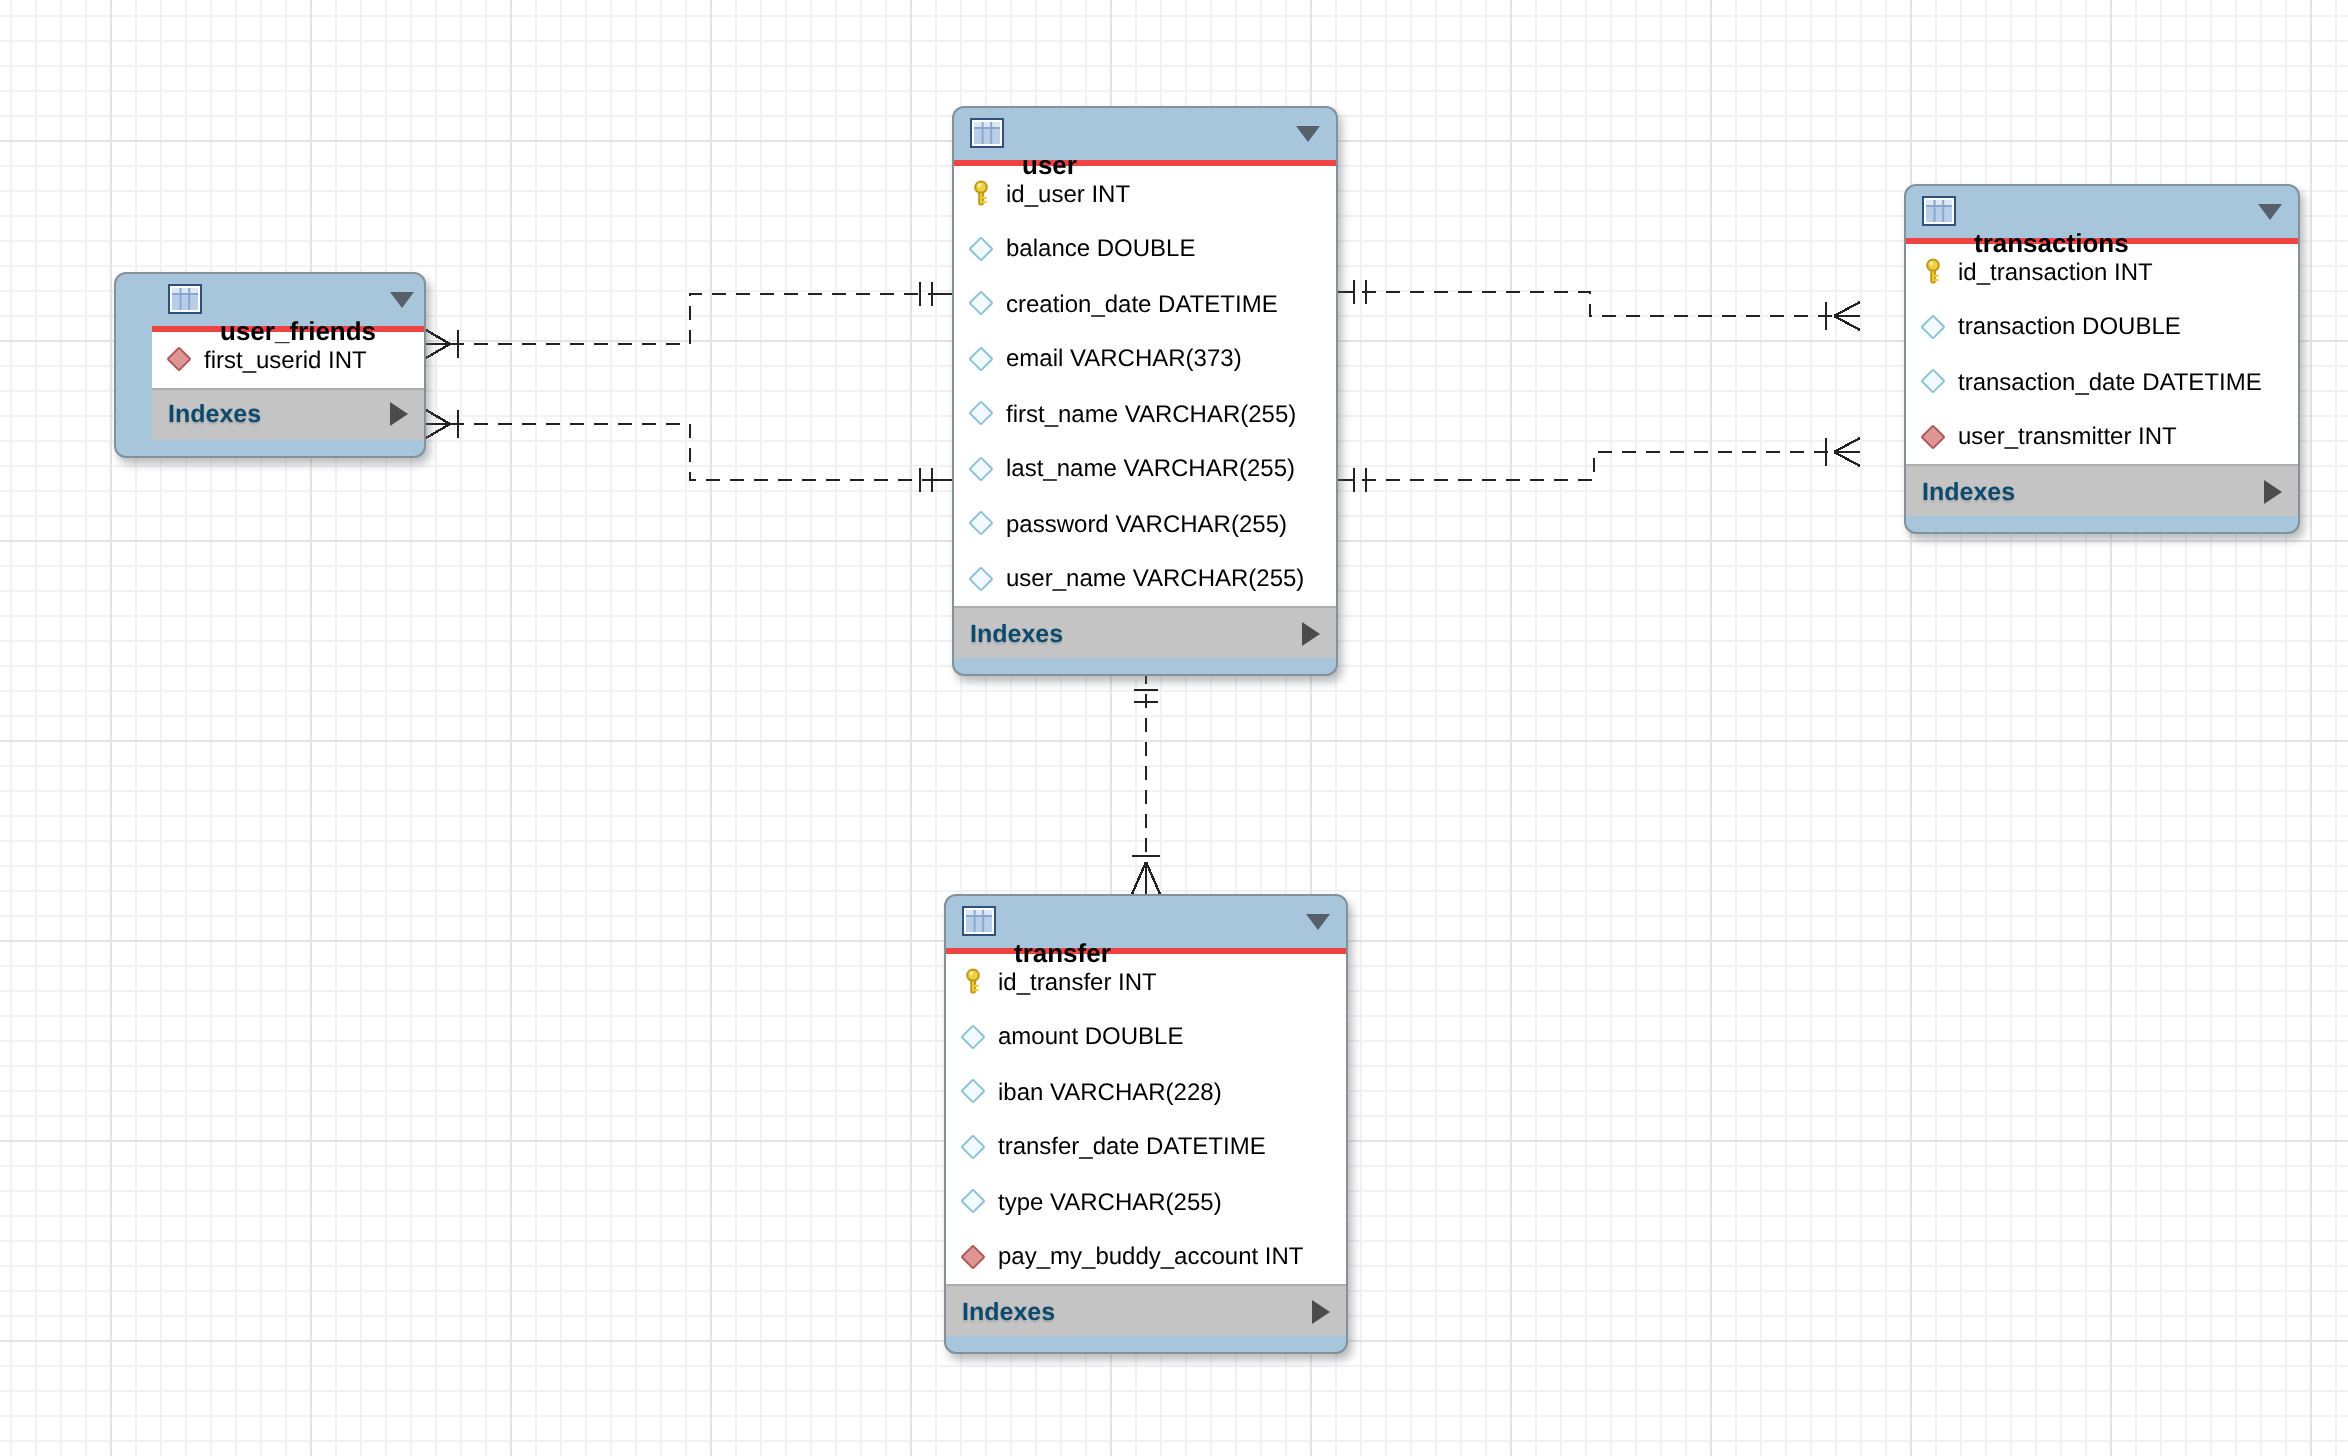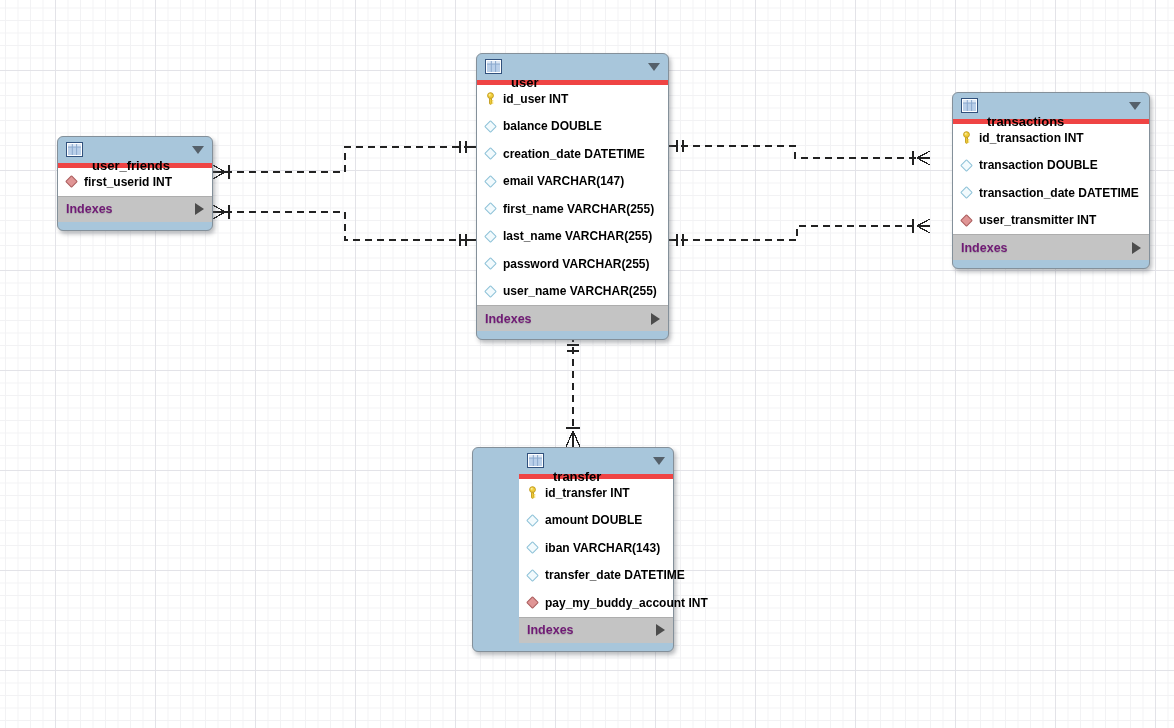--- a/index.html
+++ b/index.html
@@ -24,28 +24,28 @@
     border:1px solid #84909a;
     border-radius:6px;
     box-shadow:2px 3px 4px rgba(100,105,110,.45);
     padding-bottom:8px;
     box-sizing:border-box;
   }
   .tbl-header{height:26px;display:flex;align-items:center;gap:7px;padding:0 8px;}
   .tbl-icon{width:19px;height:16px;display:inline-flex;align-items:center;}
   .tbl-title{font-weight:bold;font-size:13px;color:#000;white-space:nowrap;margin-top:31px;}
   .caret-down{margin-left:auto;width:0;height:0;border-left:6px solid transparent;border-right:6px solid transparent;border-top:8px solid #55606a;cursor:pointer;}
-  .tbl-body{background:#fff;border-top:5px solid #ef4444;font-weight:bold;}
+  .tbl-body{background:#fff;border-top:3px solid #ef4444;}
   .col-row{height:27.5px;display:flex;align-items:center;gap:7px;padding:0 7px;font-size:12px;color:#000;white-space:nowrap;box-sizing:border-box;}
   .cicon{width:12px;height:13px;display:inline-flex;align-items:center;justify-content:center;flex:0 0 12px;}
   .diamond{display:inline-block;width:7px;height:7px;transform:rotate(45deg);border-radius:1px;}
   .diamond.col{background:#f2fafd;border:1.5px solid var(--col-diamond,#8ec2d8);}
   .diamond.fk{background:var(--fk-diamond,#e09595);border:1.5px solid #aa5c5c;}
   .tbl-indexes{height:25px;background:var(--indexes-gray,#c4c4c4);border-top:1px solid #adadad;display:flex;align-items:center;padding:0 8px;}
-  .tbl-indexes span.lbl{color:#701a75;font-weight:bold;font-size:12.5px;text-shadow:0 1px 1px rgba(0,0,0,.15);}
+  .tbl-indexes span.lbl{color:#0c4a6e;font-weight:bold;font-size:12.5px;text-shadow:0 1px 1px rgba(0,0,0,.15);}
   .caret-right{margin-left:auto;width:0;height:0;border-top:6px solid transparent;border-bottom:6px solid transparent;border-left:9px solid #4c4c4c;cursor:pointer;}
   .rel{fill:none;stroke:#222;stroke-width:1.2;}
   .rel.dash{stroke-dasharray:7 5;}
 </style>
 </head>
 <body>
 
 <div class="canvas">
 
   <svg class="connector-layer" viewBox="0 0 1174 728" shape-rendering="crispEdges">
@@ -69,21 +69,21 @@
       <path class="rel dash" d="M 669 240 H 797 V 226 H 917"></path>
       <path class="rel" d="M 669 240 H 677 M 677 234 V 246 M 683 234 V 246 M 913 219 V 233 M 917 226 L 930 219 M 917 226 L 930 226 M 917 226 L 930 233"></path>
     </g>
 
     <g>
       <path class="rel dash" d="M 573 335 V 431"></path>
       <path class="rel" d="M 567 345 H 579 M 567 351 H 579 M 566 428 H 580 M 573 431 L 566 447 M 573 431 L 573 447 M 573 431 L 580 447"></path>
     </g>
   </svg>
 
-  <div class="table" style="left:57px;top:136px;width:156px;">
+  <div class="table" style="left:57px;top:136px;width:156px;padding-left:18px;">
     <div class="tbl-header">
       <span class="tbl-icon">
           <svg width="19" height="16" viewBox="0 0 19 16">
             <rect x="0.5" y="0.5" width="16" height="14" fill="#ffffff" stroke="#31517d"></rect>
             <rect x="2" y="2" width="13" height="3" fill="#dce7f5"></rect>
             <rect x="2" y="5" width="13" height="8" fill="#b9cfe9"></rect>
             <path d="M6.3 2 V13 M10.6 2 V13" stroke="#8aa8cd" stroke-width="1" fill="none"></path>
             <path d="M2 5 H15" stroke="#8aa8cd" stroke-width="1"></path>
           </svg>
         </span>
@@ -142,21 +142,21 @@
         <div class="col-row">
           <span class="cicon">
             <span class="diamond col"></span>
           </span>
           <span>creation_date DATETIME</span>
         </div>
         <div class="col-row">
           <span class="cicon">
             <span class="diamond col"></span>
           </span>
-          <span>email VARCHAR(147)</span>
+          <span>email VARCHAR(373)</span>
         </div>
         <div class="col-row">
           <span class="cicon">
             <span class="diamond col"></span>
           </span>
           <span>first_name VARCHAR(255)</span>
         </div>
         <div class="col-row">
           <span class="cicon">
             <span class="diamond col"></span>
@@ -229,21 +229,21 @@
           </span>
           <span>user_transmitter INT</span>
         </div>
       </div>
     <div class="tbl-indexes">
       <span class="lbl">Indexes</span>
       <span class="caret-right"></span>
     </div>
   </div>
 
-  <div class="table" style="left:472px;top:447px;width:202px;padding-left:46px;">
+  <div class="table" style="left:472px;top:447px;width:202px;">
     <div class="tbl-header">
       <span class="tbl-icon">
           <svg width="19" height="16" viewBox="0 0 19 16">
             <rect x="0.5" y="0.5" width="16" height="14" fill="#ffffff" stroke="#31517d"></rect>
             <rect x="2" y="2" width="13" height="3" fill="#dce7f5"></rect>
             <rect x="2" y="5" width="13" height="8" fill="#b9cfe9"></rect>
             <path d="M6.3 2 V13 M10.6 2 V13" stroke="#8aa8cd" stroke-width="1" fill="none"></path>
             <path d="M2 5 H15" stroke="#8aa8cd" stroke-width="1"></path>
           </svg>
         </span>
@@ -268,27 +268,33 @@
         <div class="col-row">
           <span class="cicon">
             <span class="diamond col"></span>
           </span>
           <span>amount DOUBLE</span>
         </div>
         <div class="col-row">
           <span class="cicon">
             <span class="diamond col"></span>
           </span>
-          <span>iban VARCHAR(143)</span>
+          <span>iban VARCHAR(228)</span>
         </div>
         <div class="col-row">
           <span class="cicon">
             <span class="diamond col"></span>
           </span>
           <span>transfer_date DATETIME</span>
+        </div>
+        <div class="col-row">
+          <span class="cicon">
+            <span class="diamond col"></span>
+          </span>
+          <span>type VARCHAR(255)</span>
         </div>
         <div class="col-row">
           <span class="cicon">
             <span class="diamond fk"></span>
           </span>
           <span>pay_my_buddy_account INT</span>
         </div>
       </div>
     <div class="tbl-indexes">
       <span class="lbl">Indexes</span>

